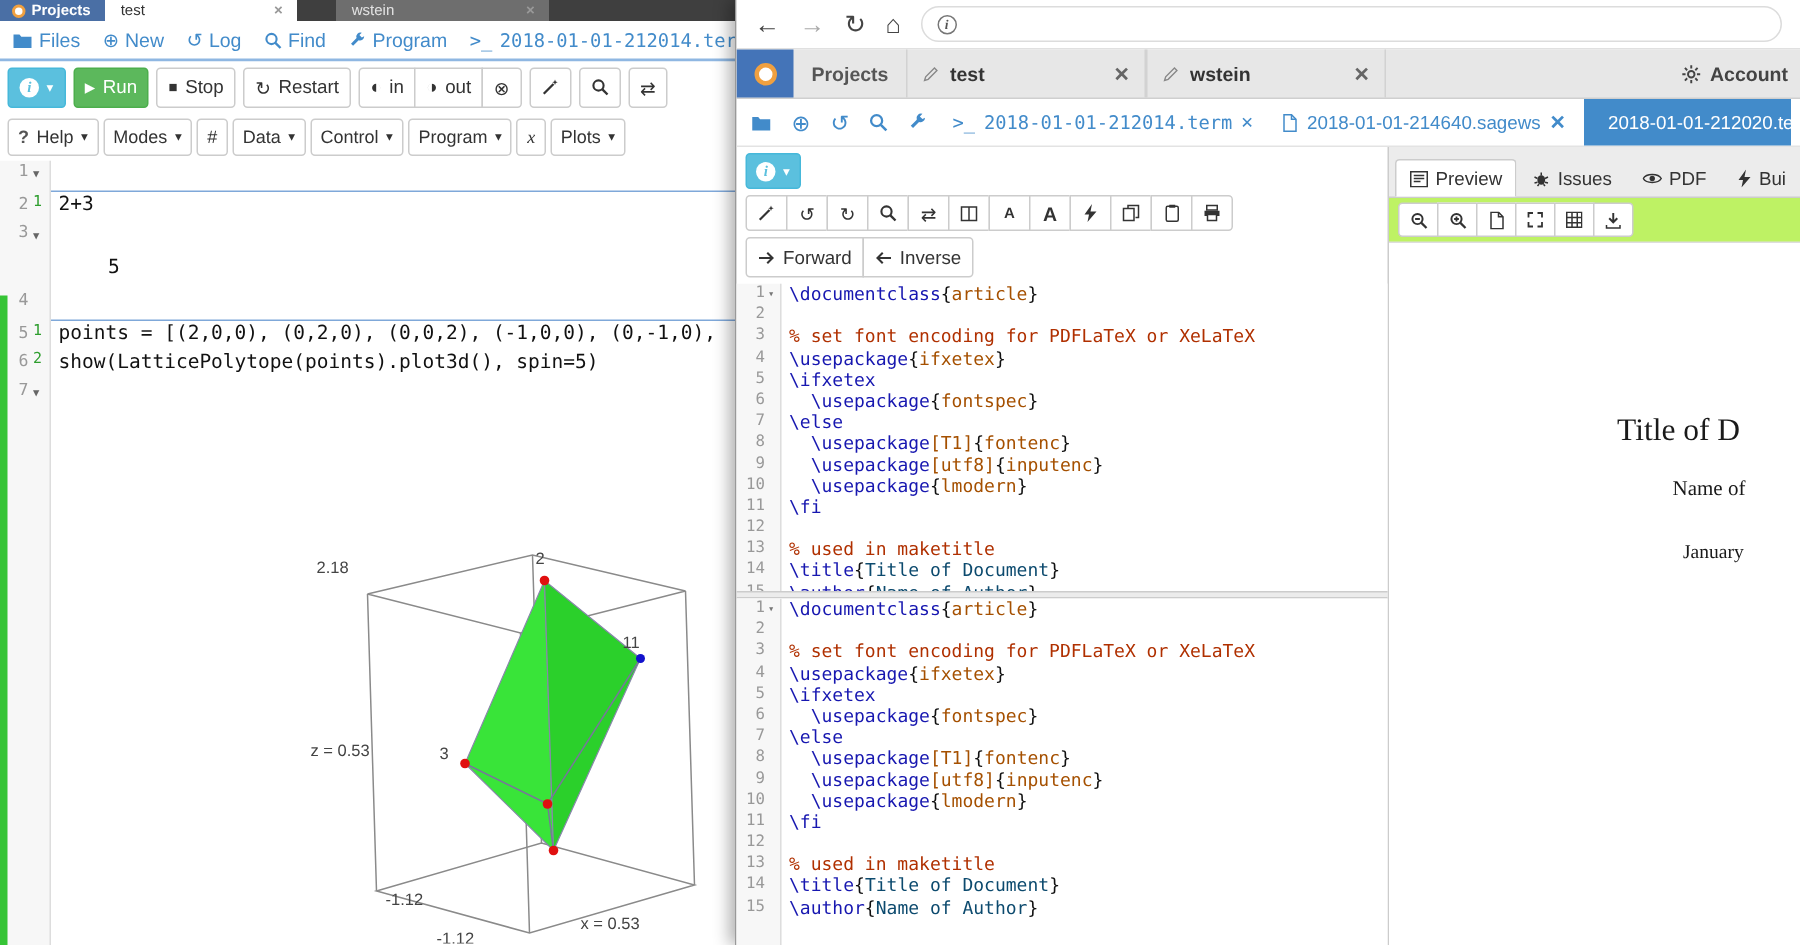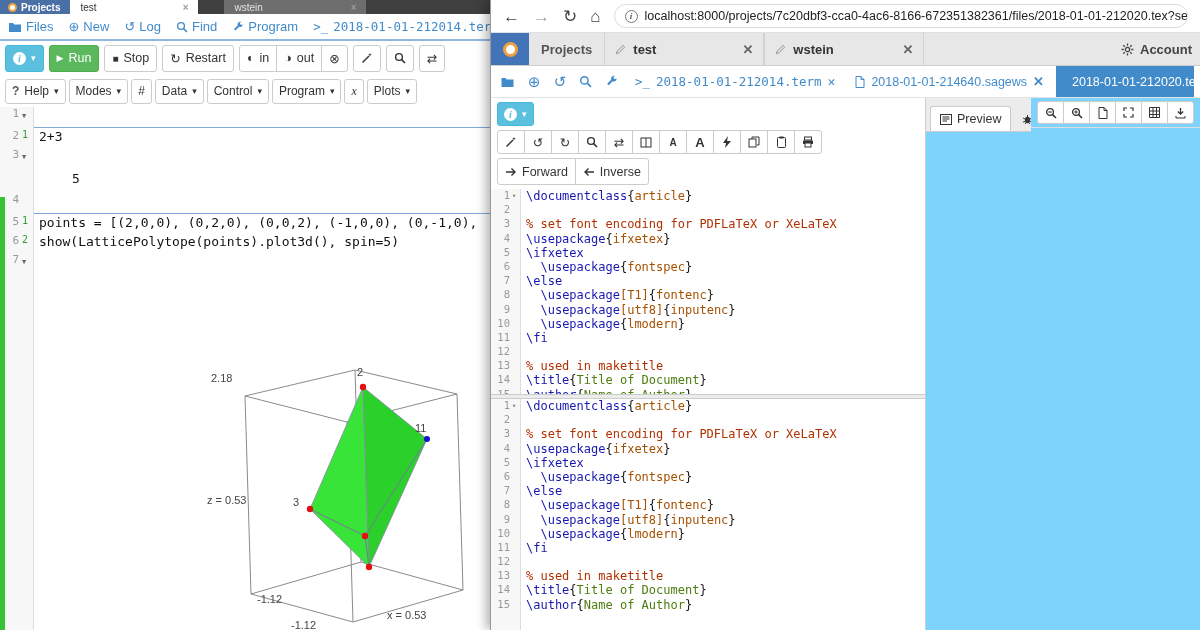--- a/index.html
+++ b/index.html
@@ -104,23 +104,23 @@
   .splitter { height:5px; background:#ececec; border-top:1px solid #ccc; border-bottom:1px solid #ccc; }
   .tex-row { display:flex; line-height:14.2px; min-height:14.2px; font:12px "DejaVu Sans Mono", monospace; white-space:pre; }
   .tex-gut { width:30px; flex:none; display:flex; }
   .tex-ln { flex:1; text-align:right; color:#999; font-size:10.5px; padding-right:2px; }
   .tex-mark { width:9px; color:#777; font-size:7px; line-height:14.2px; }
   .tex-code { padding-left:5px; color:#111; }
   .tok-cmd { color:#1717b0; }
   .tok-arg { color:#a55000; }
   .tok-cmt { color:#b03000; }
   .tok-pln { color:#111; }
-  .tok-txt { color:#4d7c0f; }
-
-  .pv-col { flex:1; display:flex; background:#7dd3fc; overflow:hidden; }
+  .tok-txt { color:#0c4a6e; }
+
+  .pv-col { flex:1; display:flex; flex-direction:column; background:#bef264; overflow:hidden; }
   .pv-tabs { height:34px; background:#ececec; border-bottom:1px solid #ccc; display:flex; align-items:flex-end; padding:5px 4px 0; gap:2px;
              font-size:12.5px; white-space:nowrap; overflow:hidden; }
   .pv-tab { display:flex; align-items:center; gap:5px; padding:5px 9px; color:#333; }
   .pv-tab-active { background:#fff; border:1px solid #ccc; border-bottom-color:#fff; border-radius:3px 3px 0 0; position:relative; top:1px; }
   .pv-zoom { height:30px; border-bottom:1px solid #ddd; display:flex; align-items:center; padding:0 6px; }
   .pv-zoom .btn { height:23px; width:27px; padding:0; }
   .pv-content { flex:1; position:relative; background:#fff; overflow:hidden; }
   .doc-title  { position:absolute; left:152px; top:112px; font:21px "Liberation Serif", serif; color:#1a1a1a; white-space:nowrap; }
   .doc-author { position:absolute; left:189px; top:157px; font:14px "Liberation Serif", serif; color:#1a1a1a; white-space:nowrap; }
   .doc-date   { position:absolute; left:196px; top:198px; font:13px "Liberation Serif", serif; color:#1a1a1a; white-space:nowrap; }
@@ -314,21 +314,20 @@
 
 <div class="win-right">
 
   <div class="chrome">
     <span class="nav-glyph">←</span>
     <span class="nav-glyph dim">→</span>
     <span class="nav-glyph">↻</span>
     <span class="nav-glyph">⌂</span>
     <div class="url-pill">
       <span class="info-i">i</span>
-      <span>localhost:8000/projects/7c20dbf3-cca0-4ac6-8166-672351382361/files/2018-01-01-212020.tex?se</span>
     </div>
   </div>
 
   <div class="appbar">
     <div class="cc-sq">
       <span class="cc-logo"></span>
     </div>
     <div class="appbar-projects">
       <span>Projects</span>
     </div>

